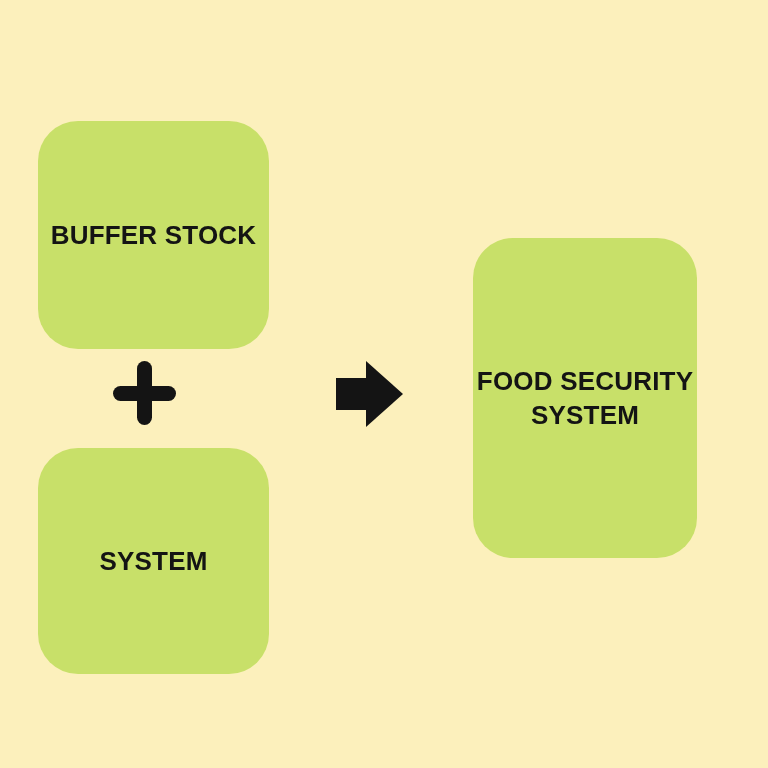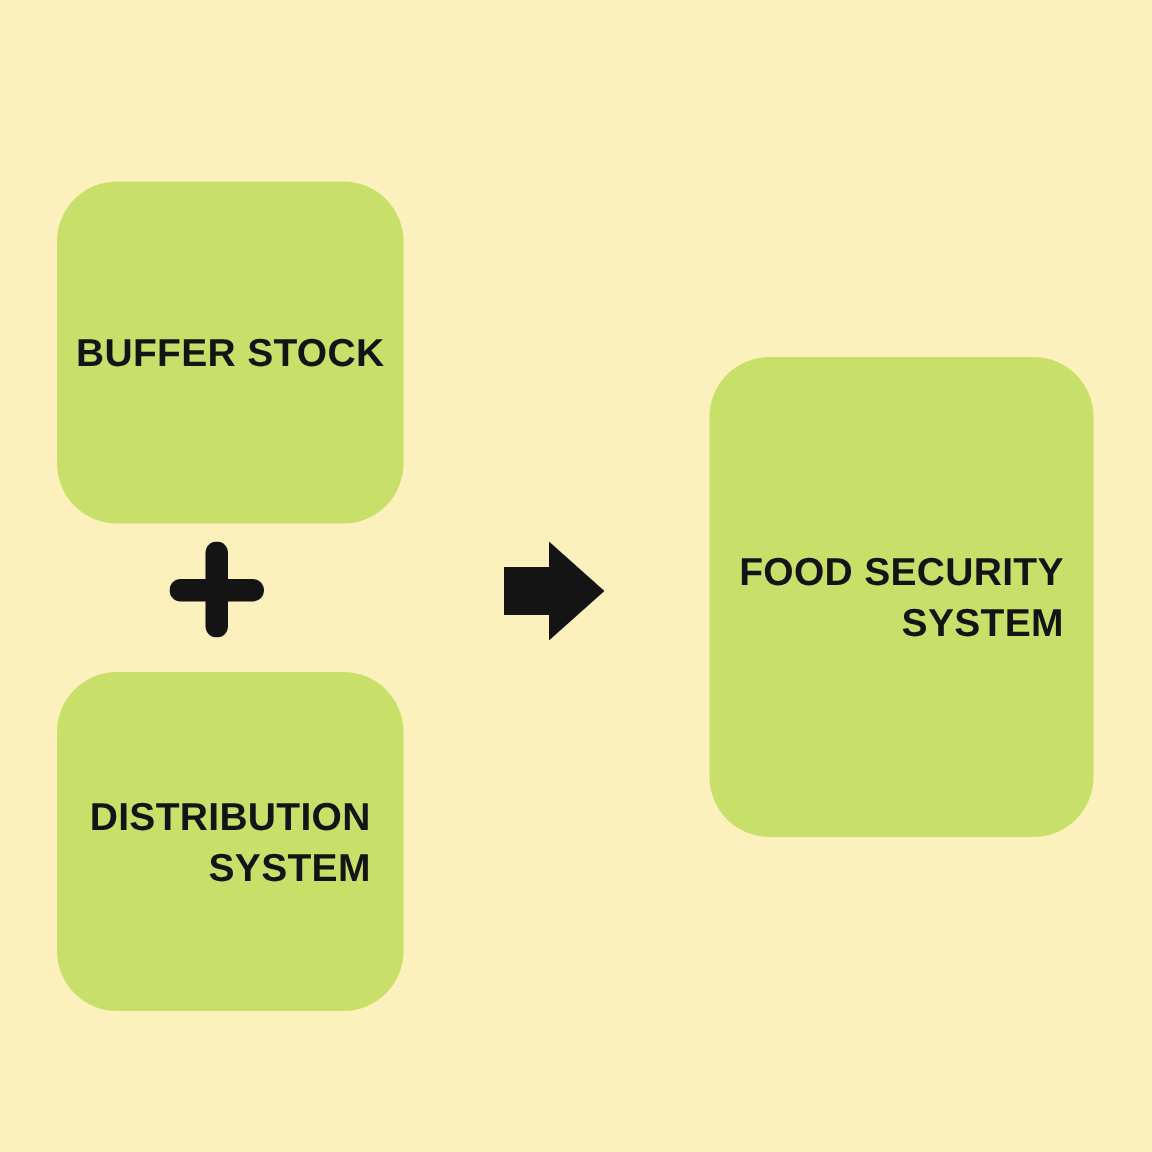--- a/index.html
+++ b/index.html
@@ -20,25 +20,25 @@
     background: var(--bg);
     overflow: hidden;
   }
   .box {
     position: absolute;
     background: var(--box-fill);
     border-radius: 40px;
     display: flex;
     align-items: center;
     justify-content: center;
-    text-align: right;
+    text-align: center;
   }
   .box-buffer { left: 38px; top: 121px; width: 231px; height: 228px; }
   .box-pds    { left: 38px; top: 448px; width: 231px; height: 226px; }
-  .box-fss    { left: 473px; top: 238px; width: 256px; height: 320px; }
+  .box-fss    { left: 473px; top: 238px; width: 224px; height: 320px; }
   .box-label {
     color: var(--ink);
     font-weight: bold;
     font-size: 26px;
     line-height: 34px;
     letter-spacing: 0.2px;
   }
   .box-label span { display: block; }
   .op {
     position: absolute;
@@ -62,21 +62,20 @@
 
   <div class="op op-plus">
     <svg viewBox="0 0 63 64" xmlns="http://www.w3.org/2000/svg" aria-hidden="true">
       <rect class="ink" x="24" y="0" width="15" height="64" rx="7.5"></rect>
       <rect class="ink" x="0" y="25" width="63" height="15" rx="7.5"></rect>
     </svg>
   </div>
 
   <div class="box box-pds">
     <div class="box-label">
-      <span>DISTRIBUTION</span>
       <span>SYSTEM</span>
     </div>
   </div>
 
   <div class="op op-arrow">
     <svg viewBox="0 0 67 66" xmlns="http://www.w3.org/2000/svg" aria-hidden="true">
       <rect class="ink" x="0" y="17" width="33" height="32"></rect>
       <polygon class="ink" points="30,0 67,33 30,66"></polygon>
     </svg>
   </div>

